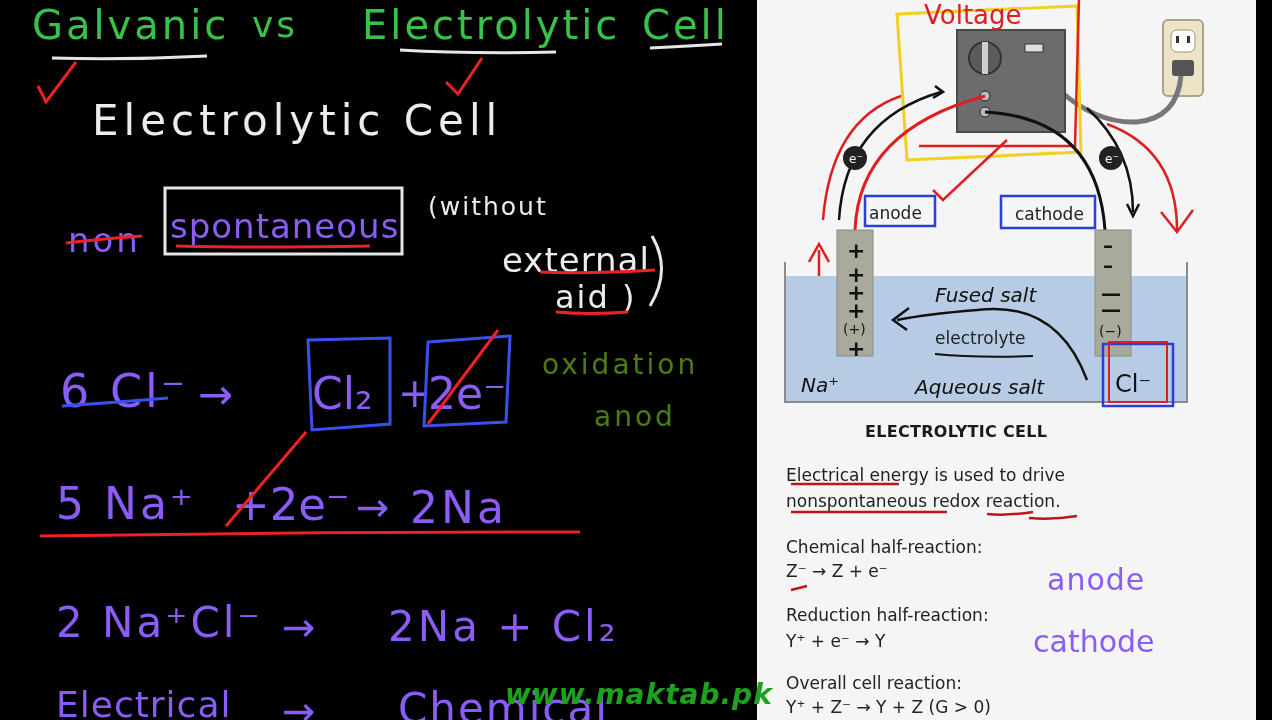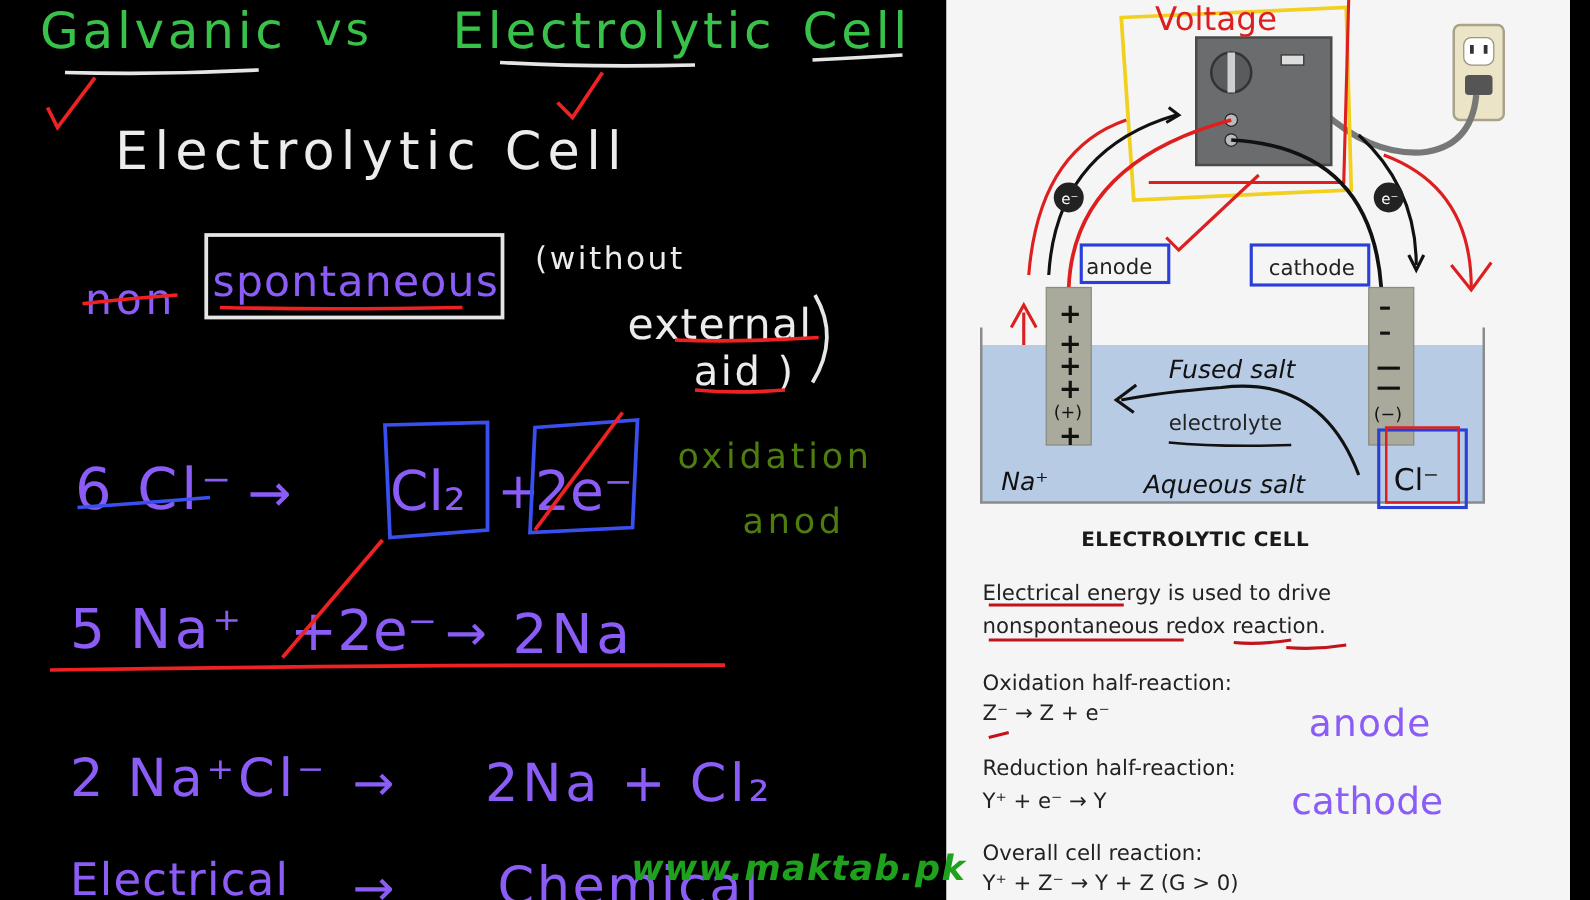--- a/index.html
+++ b/index.html
@@ -174,21 +174,21 @@
     <path d="M230 514 Q250 516 276 512" stroke="#c0141a" stroke-width="2.5" fill="none"></path>
     <path d="M272 518 Q296 520 320 516" stroke="#c0141a" stroke-width="2.5" fill="none"></path>
     <path d="M34 590 Q42 588 50 586" stroke="#c0141a" stroke-width="2.5" fill="none"></path>
   </svg>
 
   <div class="caption" style="left:108px;top:422px;">ELECTROLYTIC CELL</div>
 
   <div class="ptext" style="left:29px;top:491px;">nonspontaneous redox reaction.</div>
   <div class="ptext" style="left:29px;top:465px;">Electrical energy is used to drive</div>
 
-  <div class="ptext" style="left:29px;top:537px;">Oxidation half-reaction:</div>
+  <div class="ptext" style="left:29px;top:537px;">Chemical half-reaction:</div>
   <div class="ptext" style="left:29px;top:561px;">Z⁻ → Z + e⁻</div>
   <div class="hw red" style="left:290px;top:538px;font-size:30px;letter-spacing:1px;">anode</div>
 
   <div class="ptext" style="left:29px;top:605px;">Reduction half-reaction:</div>
   <div class="ptext" style="left:29px;top:631px;">Y⁺ + e⁻ → Y</div>
   <div class="hw red" style="left:276px;top:600px;font-size:30px;letter-spacing:0;">cathode</div>
 
   <div class="ptext" style="left:29px;top:673px;">Overall cell reaction:</div>
   <div class="ptext" style="left:29px;top:697px;">Y⁺ + Z⁻ → Y + Z (G &gt; 0)</div>
 </div>

